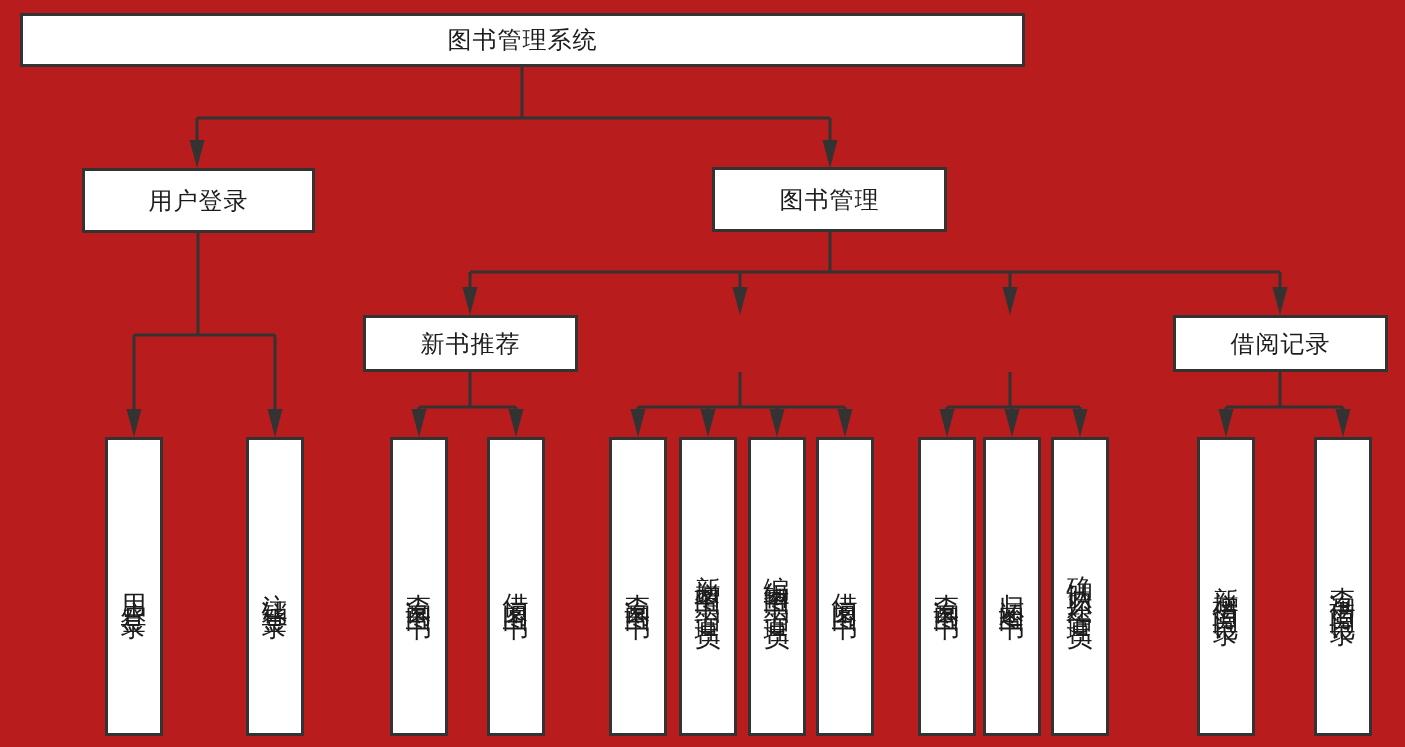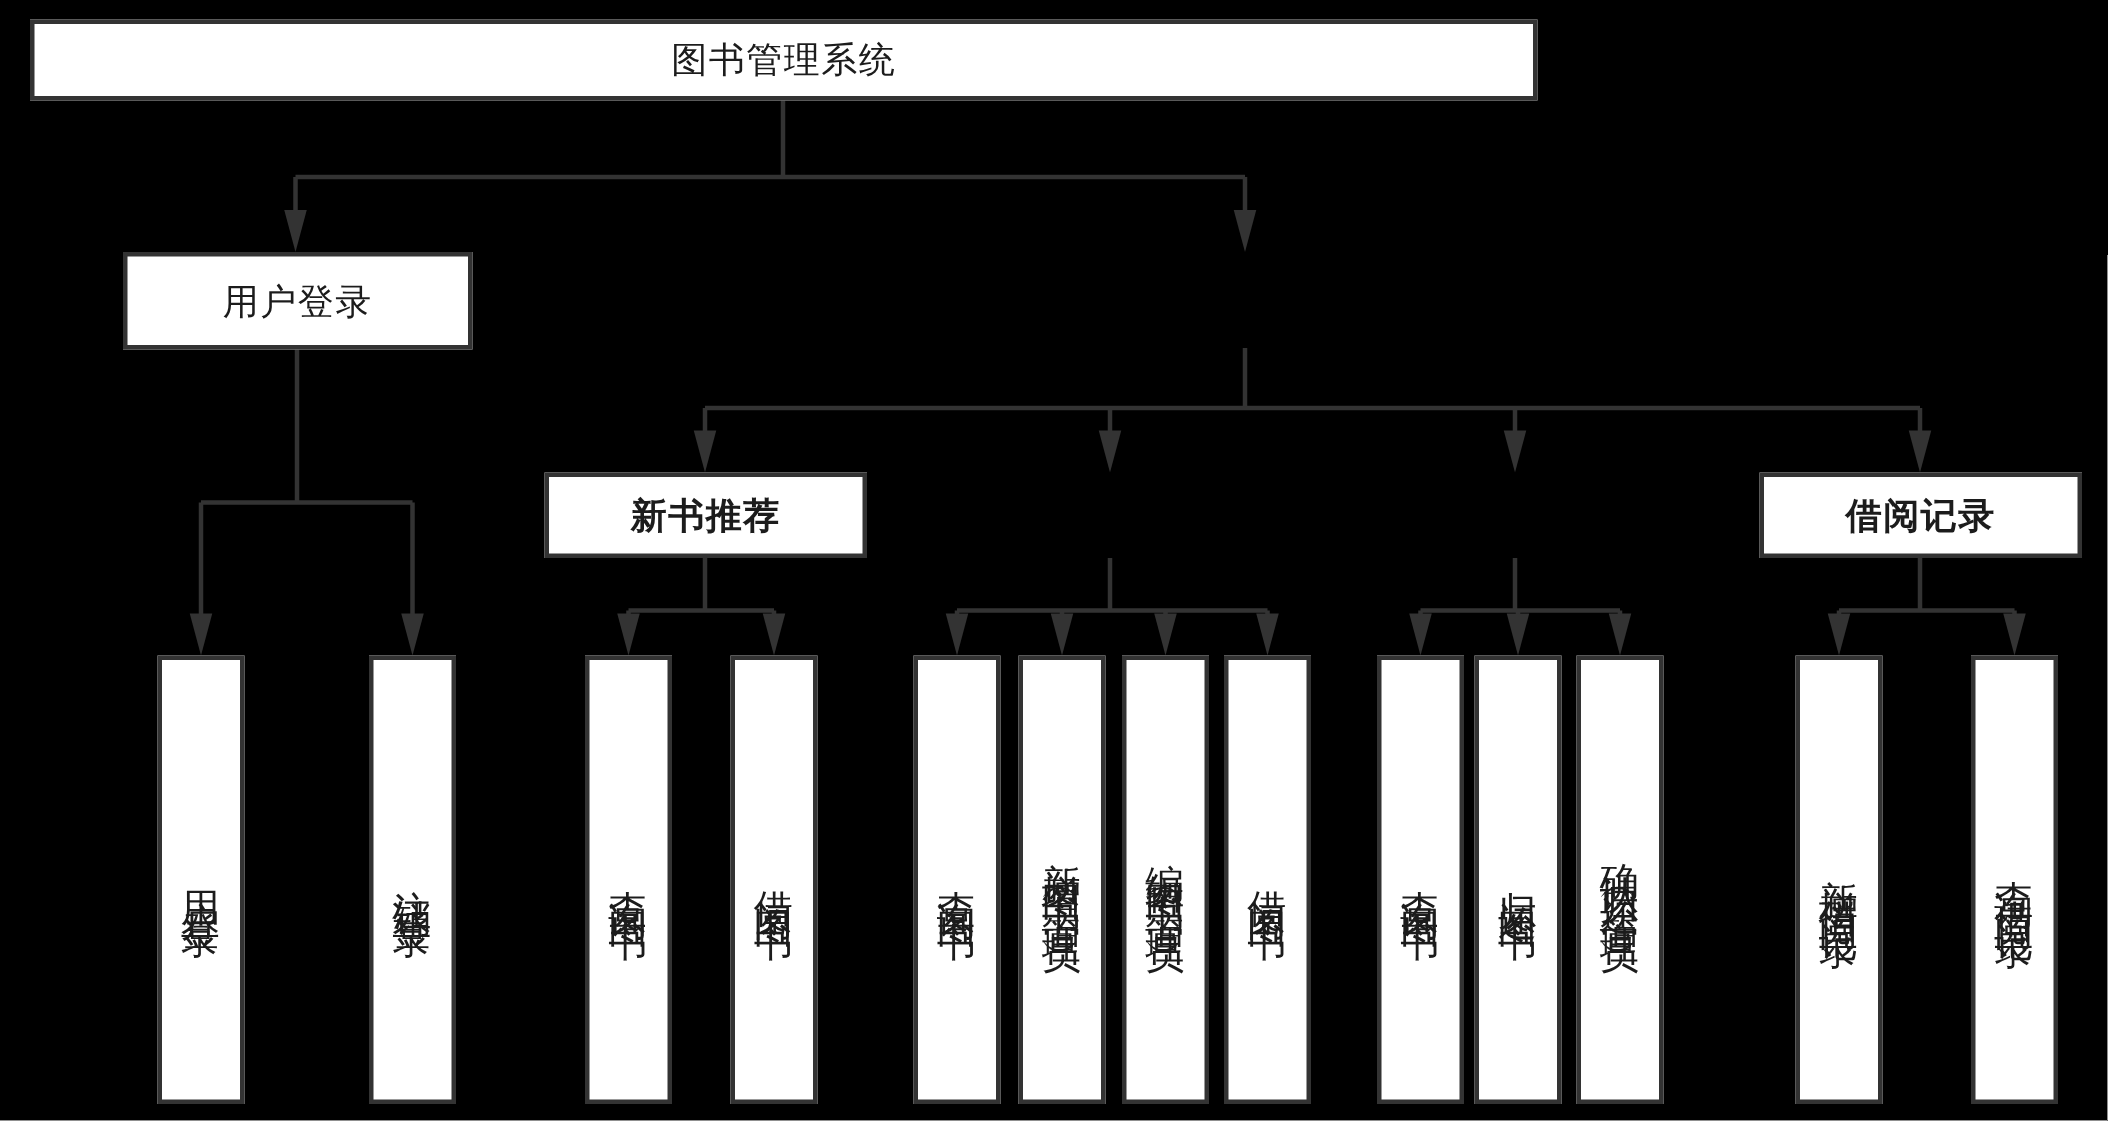--- a/index.html
+++ b/index.html
@@ -1,20 +1,20 @@
 <!DOCTYPE html>
 <html><head>
 <meta charset="utf-8">
 <style>
   html, body { margin: 0; padding: 0; background: #ffffff; }
   .canvas {
     position: relative;
     width: 1405px;
     height: 747px;
-    background: #000000;
+    background: #b91c1c;
     font-family: "Liberation Sans", "DejaVu Sans", sans-serif;
     overflow: hidden;
   }
   .connectors {
     position: absolute;
     left: 0; top: 0;
     width: 1405px; height: 747px;
     pointer-events: none;
   }
   .node {
@@ -24,21 +24,21 @@
     background: #ffffff;
     display: flex;
     align-items: center;
     justify-content: center;
     color: #1c1c1c;
   }
   .hbox { font-size: 24px; letter-spacing: 1px; }
   .root-box   { left: 20px;  top: 13px;  width: 1005px; height: 54px; }
   .l2-a       { left: 82px;  top: 168px; width: 233px;  height: 65px; }
   .l2-b       { left: 712px; top: 167px; width: 235px;  height: 65px; }
-  .l3         { top: 315px; width: 215px; height: 57px; font-weight: bold; }
+  .l3         { top: 315px; width: 215px; height: 57px; }
   .vbox {
     top: 437px;
     width: 58px;
     height: 299px;
   }
   .vbox span {
     writing-mode: vertical-rl;
     text-orientation: mixed;
     font-size: 26px;
     letter-spacing: 7px;
@@ -88,20 +88,21 @@
       <polygon points="1004.5,409 1019.5,409 1012,437"></polygon>
       <polygon points="1072.5,409 1087.5,409 1080,437"></polygon>
       <polygon points="1218.5,409 1233.5,409 1226,437"></polygon>
       <polygon points="1335.5,409 1350.5,409 1343,437"></polygon>
     </g>
   </svg>
 
   <div class="node hbox root-box">图书管理系统</div>
 
   <div class="node hbox l2-a">用户登录</div>
+  <div class="node hbox l2-b">图书管理</div>
 
   <div class="node hbox l3" style="left:363px">新书推荐</div>
   <div class="node hbox l3" style="left:1173px">借阅记录</div>
 
   <div class="node vbox" style="left:105px">
     <span>用户登录</span>
     </div>
   <div class="node vbox" style="left:246px">
     <span>注销登录</span>
     </div>

